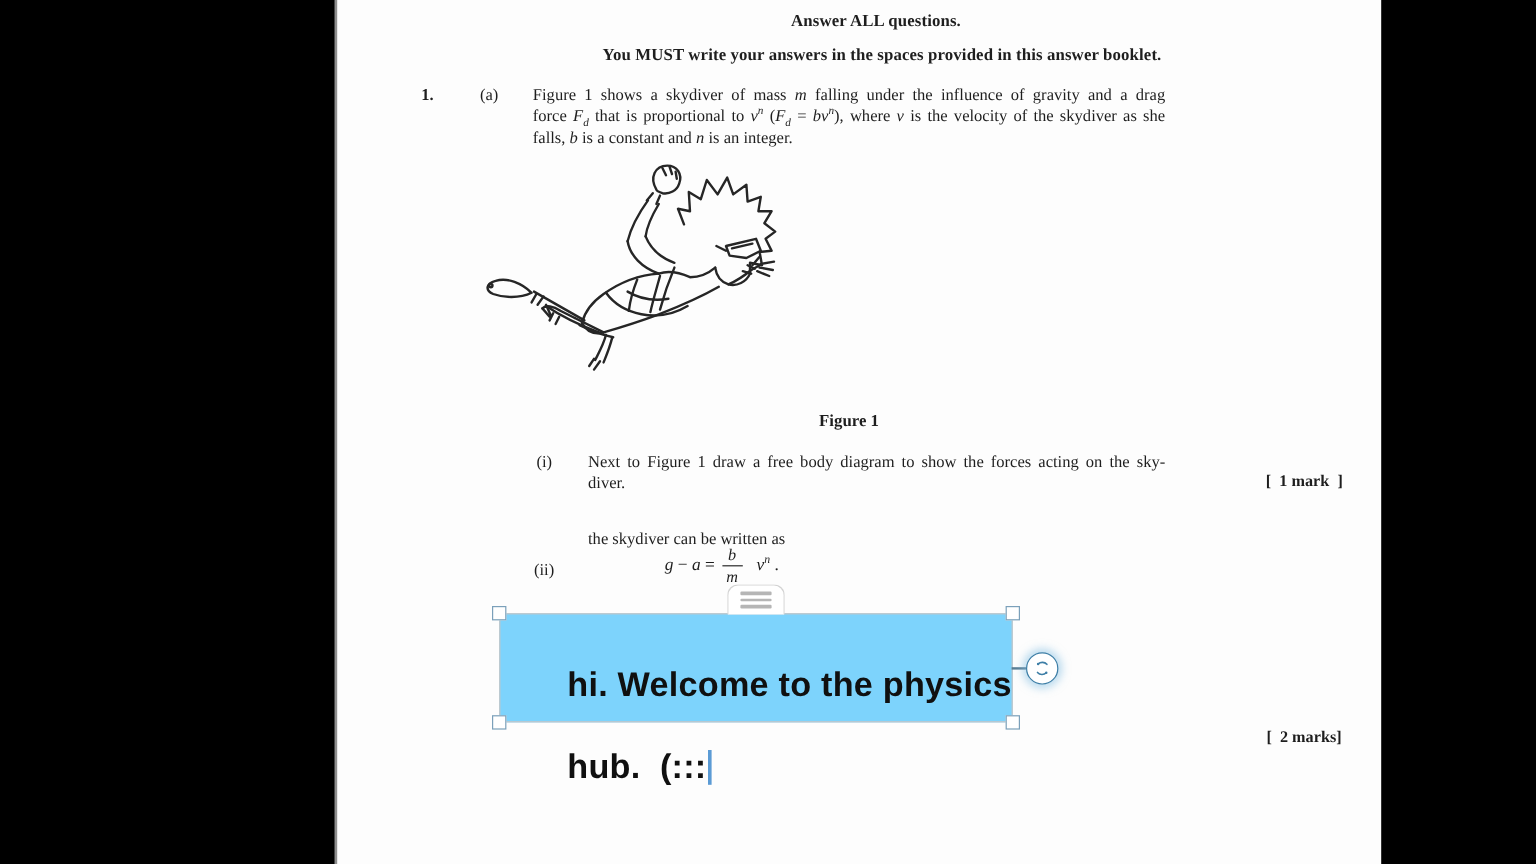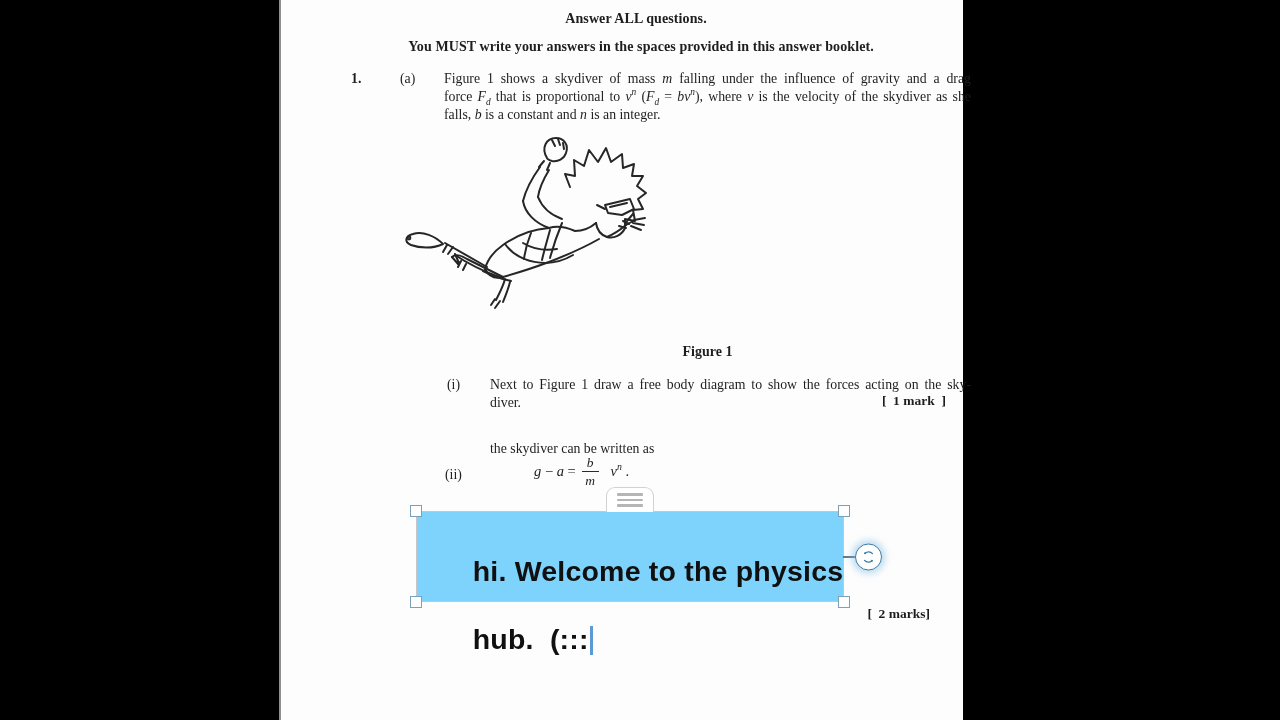--- a/index.html
+++ b/index.html
@@ -2,37 +2,37 @@
 <html><head>
 <meta charset="utf-8">
 <style>
   html,body{margin:0;padding:0;}
   body{
     width:1280px;height:720px;position:relative;overflow:hidden;
     background:#000;
     font-family:"Liberation Serif","DejaVu Serif",serif;
   }
   .page{
-    position:absolute;left:279px;top:0;width:684px;height:720px;
+    position:absolute;left:279px;top:0;width:872px;height:720px;
     background:#fdfdfd;color:#1e1e1e;
     border-left:2px solid #8f8f8f;box-sizing:border-box;
   }
   .abs{position:absolute;}
   .serif{font-family:"Liberation Serif","DejaVu Serif",serif;}
   .bold{font-weight:bold;}
   .center-head{left:0;right:0;text-align:center;padding-left:28px;font-size:14px;font-weight:bold;letter-spacing:0.1px;}
   .body-txt{font-size:13.8px;line-height:18px;}
   .jline{width:527px;text-align:justify;text-align-last:justify;white-space:nowrap;}
   .jline2{width:481px;text-align:justify;text-align-last:justify;white-space:nowrap;}
   .seg-i{font-style:italic;}
   .seg-sup{vertical-align:super;font-size:0.68em;line-height:0;}
   .seg-sub{vertical-align:sub;font-size:0.68em;line-height:0;}
   .marks{font-weight:bold;font-size:13.5px;white-space:pre;}
   
-  .equation{display:flex;align-items:center;font-size:14.5px;font-style:normal;}
+  .equation{display:flex;align-items:center;font-size:14.5px;font-style:normal;margin-left:20px;}
   .frac{display:inline-flex;flex-direction:column;align-items:center;margin:0 12px 0 6px;font-style:italic;font-size:13.5px;line-height:15px;}
   .frac .num{border-bottom:1.2px solid #2a2a2a;padding:0 5px 1px;}
   .frac .den{padding-top:1px;}
   
   .sky path, .sky circle{fill:none;stroke:#262626;stroke-width:2;stroke-linecap:round;stroke-linejoin:round;}
   
   .textbox{
     position:absolute;left:135px;top:511px;width:428px;height:91px;
     border:1px solid #c6c6c6;background:#7dd3fc;box-sizing:border-box;
   }
@@ -133,21 +133,21 @@
     <path d="M107,149 C105,157 101,164 98,170"></path>
     <path d="M112,152 C110,160 107,167 105,172"></path>
     <path d="M97,169 l-4,6 M102,171 l-5,7"></path>
   </svg>
 
   <div class="abs serif bold" style="left:163px;top:344px;width:527px;text-align:center;font-size:14px;">Figure 1</div>
 
   <div class="abs serif body-txt" style="left:166px;top:376px;">(i)</div>
   <div class="abs serif body-txt jline2" style="left:209px;top:376px;">Next to Figure 1 draw a free body diagram to show the forces acting on the sky-</div>
   <div class="abs serif body-txt" style="left:209px;top:394px;">diver.</div>
-  <div class="abs serif marks" style="right:17px;top:393px;">[  1 mark  ]</div>
+  <div class="abs serif marks" style="right:32px;top:393px;">[  1 mark  ]</div>
 
   <div class="abs serif body-txt" style="left:164px;top:422px;margin-top:44px;">(ii)</div>
   <div class="abs serif body-txt" style="left:209px;top:440px;">the skydiver can be written as</div>
 
   <div class="abs serif equation" style="left:253px;top:455px;">
     <span><span class="seg-i">g</span><span> − </span><span class="seg-i">a</span><span> = </span></span>
     <span class="frac">
       <span class="num">b</span>
       <span class="den">m</span>
     </span>

